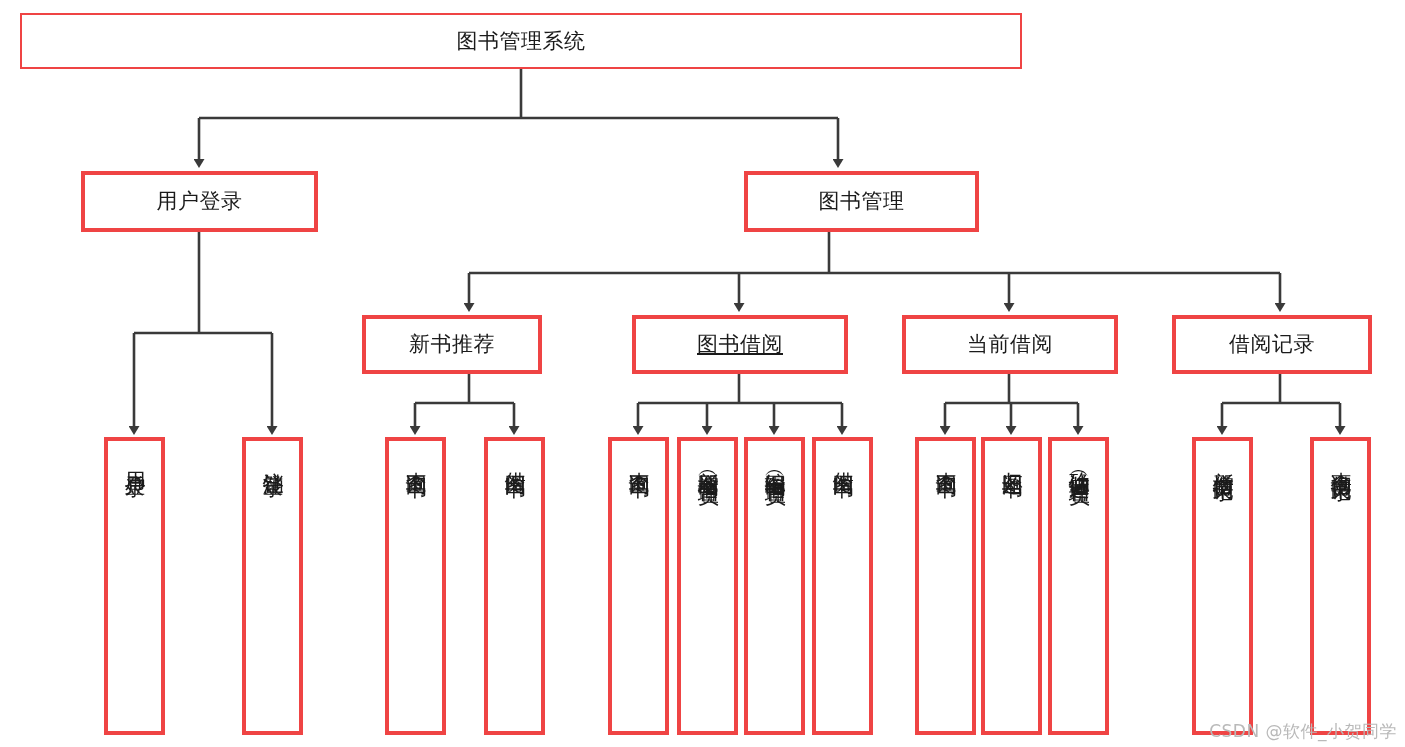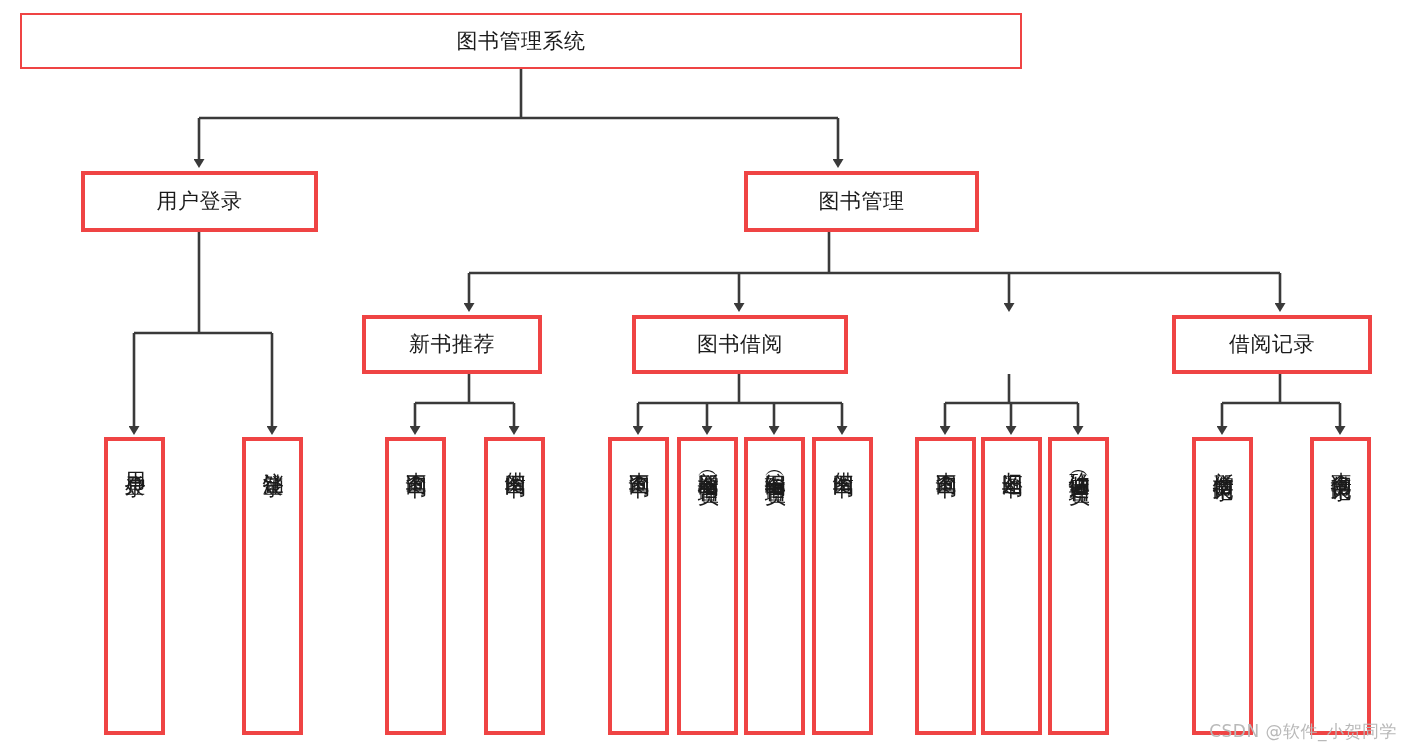--- a/index.html
+++ b/index.html
@@ -132,22 +132,25 @@
   <div class="node" style="left:81px; top:171px; width:237px; height:61px;">
     <span class="node-label">用户登录</span>
   </div>
   <div class="node" style="left:712px; top:171px; width:235px; height:61px;margin-left:32px;">
     <span class="node-label">图书管理</span>
   </div>
 
   <div class="node" style="left:362px; top:315px; width:180px; height:59px;">
     <span class="node-label">新书推荐</span>
   </div>
-  <div class="node" style="left:632px; top:315px; width:216px; height:59px;">
+  <div class="node" style="left:632px; top:315px; width:216px; height:59px;text-decoration:underline;">
     <span class="node-label">图书借阅</span>
+  </div>
+  <div class="node" style="left:902px; top:315px; width:216px; height:59px;">
+    <span class="node-label">当前借阅</span>
   </div>
   <div class="node" style="left:1172px; top:315px; width:200px; height:59px;">
     <span class="node-label">借阅记录</span>
   </div>
 
   <div class="node leaf" style="left:104px; top:437px; width:61px; height:298px;">
     <span class="node-label">用户登录</span>
   </div>
   <div class="node leaf" style="left:242px; top:437px; width:61px; height:298px;">
     <span class="node-label">注销登录</span>

